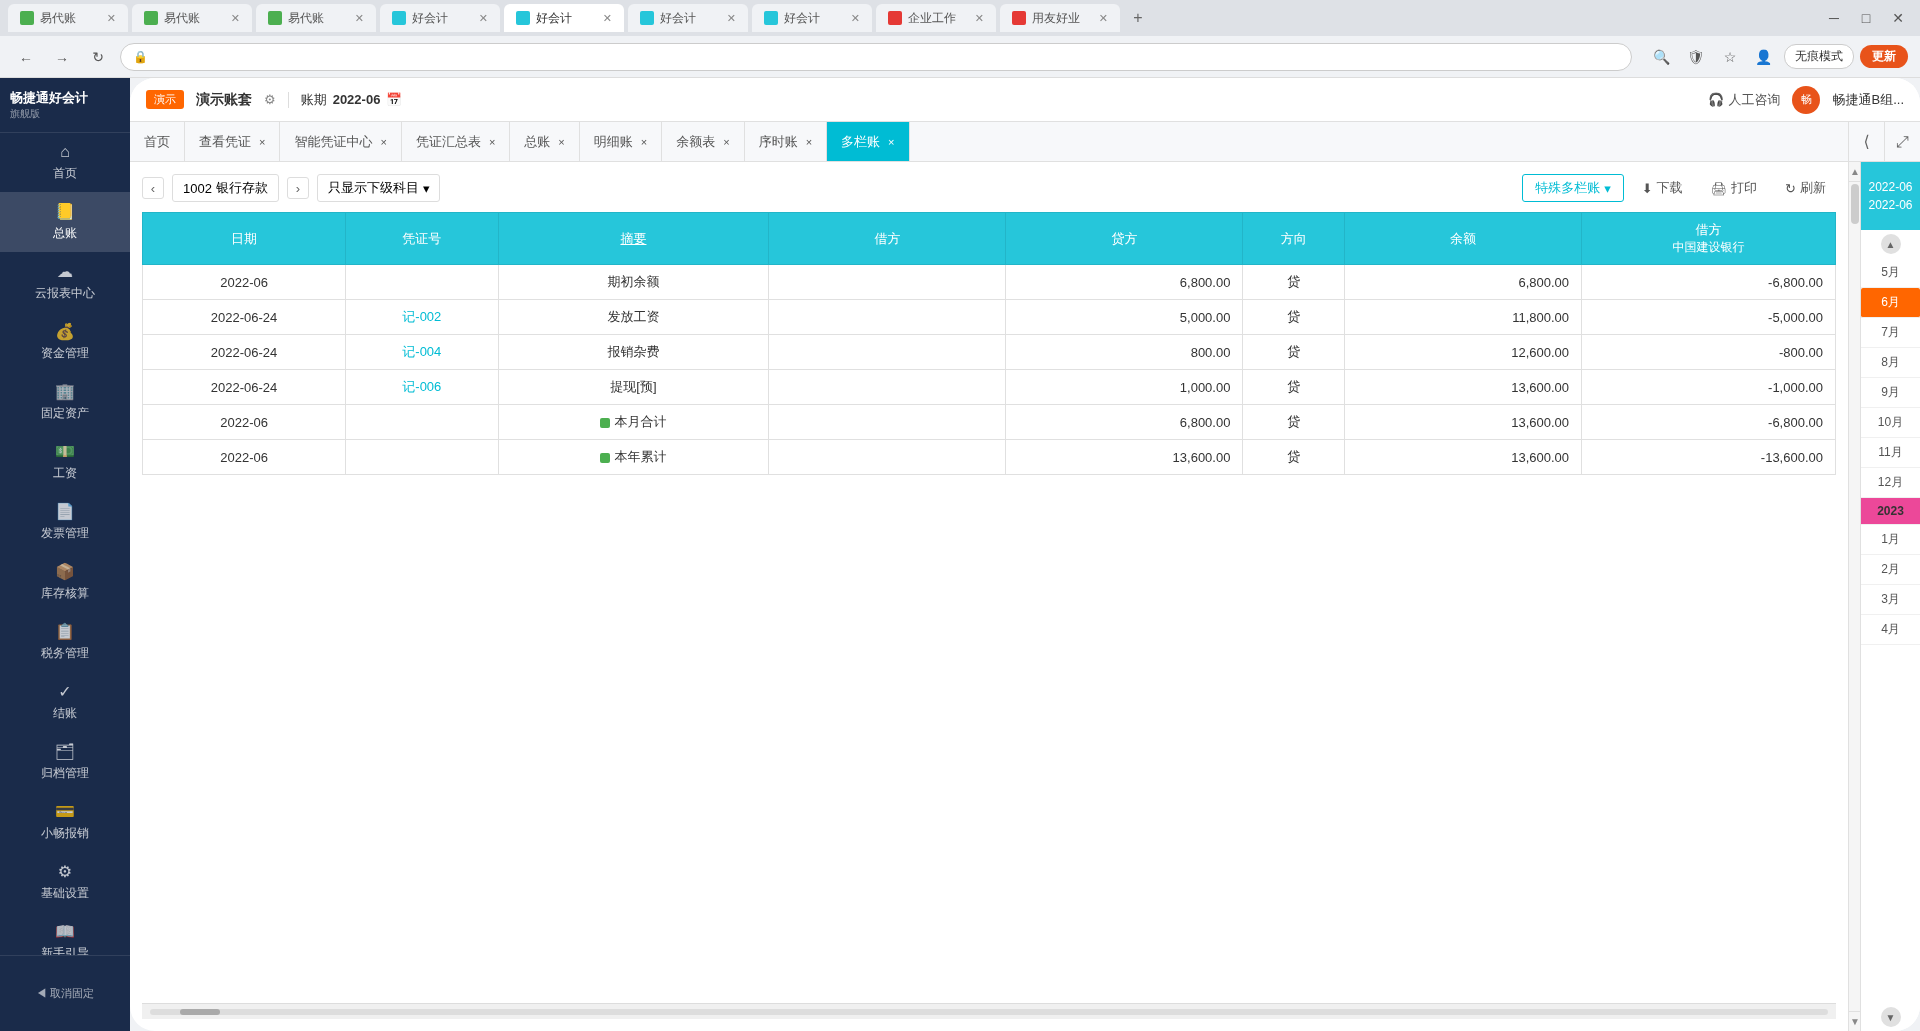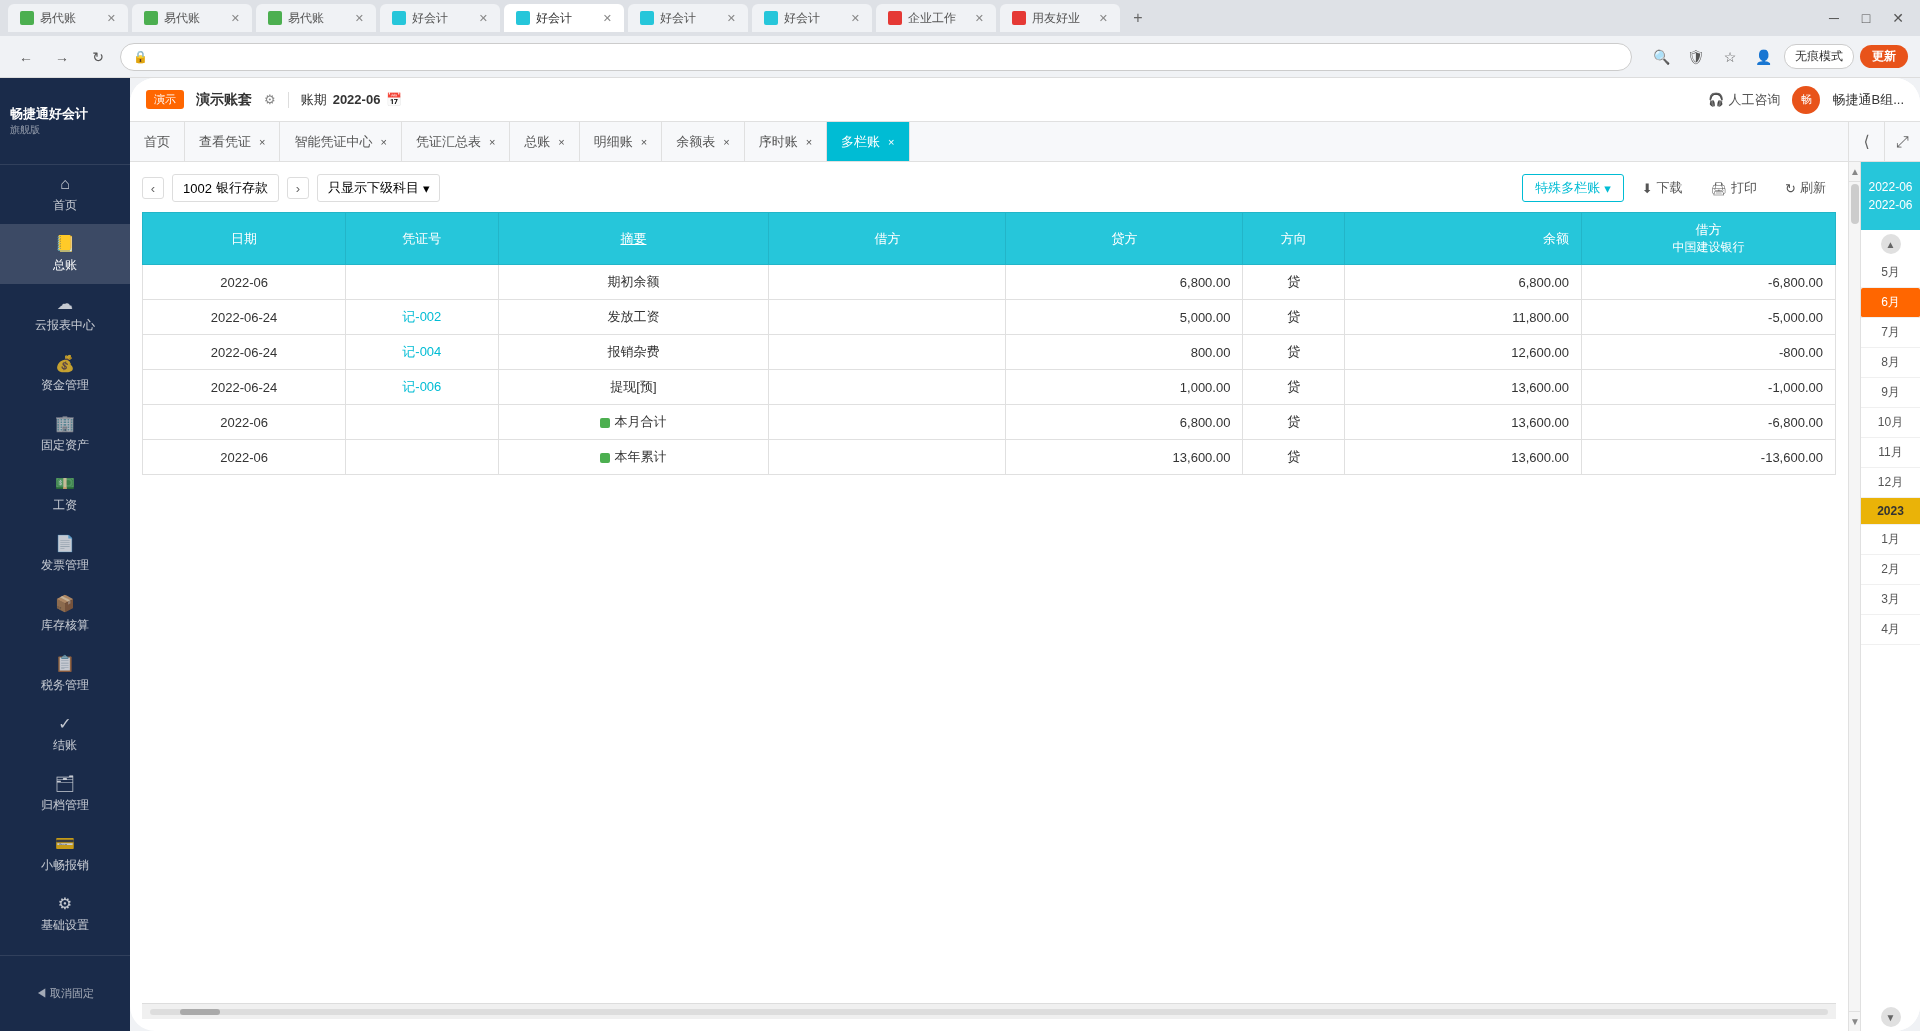--- a/index.html
+++ b/index.html
@@ -20,21 +20,21 @@
     .url-bar { flex: 1; background: #fff; border: 1px solid #ccc; border-radius: 16px; height: 28px; display: flex; align-items: center; padding: 0 12px; font-size: 12px; color: #333; }
     .browser-right-btns { display: flex; align-items: center; gap: 6px; margin-left: 8px; }
     .mode-btn { background: #fff; border: 1px solid #ccc; border-radius: 12px; padding: 3px 10px; font-size: 12px; color: #333; cursor: pointer; }
     .update-btn { background: #e8531a; color: #fff; border-radius: 12px; padding: 3px 12px; font-size: 12px; cursor: pointer; font-weight: bold; }
 
     
     .app-layout { display: flex; height: calc(1031px - 36px - 42px); }
 
     
     .sidebar { width: 130px; background: #1a2b4a; color: #fff; display: flex; flex-direction: column; overflow: hidden; }
-    .sidebar-logo { padding: 27px 10px; border-bottom: 1px solid rgba(255,255,255,0.1); }
+    .sidebar-logo { padding: 11px 10px; border-bottom: 1px solid rgba(255,255,255,0.1); }
     .logo-text { font-size: 13px; font-weight: bold; color: #fff; }
     .logo-sub { font-size: 10px; color: rgba(255,255,255,0.5); }
     .sidebar-nav { flex: 1; overflow-y: auto; }
     .sidebar-item { display: flex; flex-direction: column; align-items: center; padding: 10px 6px; cursor: pointer; color: rgba(255,255,255,0.75); font-size: 12px; gap: 4px; }
     .sidebar-item.active { background: rgba(255,255,255,0.15); color: #fff; }
     .sidebar-icon { font-size: 16px; }
     .sidebar-bottom { padding: 24px 6px; border-top: 1px solid rgba(255,255,255,0.1); }
     .sidebar-unpin { display: flex; align-items: center; justify-content: center; gap: 4px; color: rgba(255,255,255,0.6); font-size: 11px; cursor: pointer; padding: 6px; }
 
     
@@ -78,21 +78,21 @@
     .ledger-table .num-cell { text-align: right; }
     .ledger-table .link-cell { color: #00bcd4; cursor: pointer; text-decoration: none; }
     .green-dot { display: inline-block; width: 10px; height: 10px; background: #4caf50; border-radius: 2px; margin-right: 4px; vertical-align: middle; }
 
     
     .date-panel { width: 60px; background: #fff; border-left: 1px solid #e0e0e0; display: flex; flex-direction: column; overflow: hidden; }
     .date-header { background: #26c6da; color: #fff; text-align: center; padding: 6px 4px; font-size: 12px; height: 68px; display: flex; flex-direction: column; align-items: center; justify-content: center; gap: 4px; }
     .date-scroll { flex: 1; overflow-y: auto; }
     .date-item { text-align: center; padding: 6px 4px; font-size: 12px; color: #555; cursor: pointer; border-bottom: 1px solid #f0f0f0; }
     .date-item.active { background: #ff6600; color: #fff; border-radius: 2px; }
-    .date-item.year-label { background: #eab308; color: #333; font-weight: bold; }
+    .date-item.year-label { background: #ec4899; color: #333; font-weight: bold; }
 
     
     .bottom-bar { height: 16px; background: #f0f0f0; border-top: 1px solid #ddd; display: flex; align-items: center; padding: 0 4px; }
     .h-scrollbar { flex: 1; height: 6px; background: #ddd; border-radius: 3px; margin: 0 4px; }
     .h-scrollbar-thumb { width: 40px; height: 6px; background: #aaa; border-radius: 3px; margin-left: 30px; }
     .content-inner { display: flex; flex: 1; overflow: hidden; }
 
     .scroll-v { width: 12px; background: #f5f5f5; border-left: 1px solid #e0e0e0; }
     .scroll-v-up { width: 12px; height: 20px; display: flex; align-items: center; justify-content: center; cursor: pointer; font-size: 10px; color: #888; border-bottom: 1px solid #e0e0e0; }
     .scroll-v-down { width: 12px; height: 20px; display: flex; align-items: center; justify-content: center; cursor: pointer; font-size: 10px; color: #888; border-top: 1px solid #e0e0e0; margin-top: auto; }
@@ -350,21 +350,21 @@
         <div class="ledger-table-wrap">
           <table class="ledger-table">
             <thead>
               <tr>
                 <th style="width:120px;">日期</th>
                 <th style="width:90px;">凭证号</th>
                 <th style="width:160px;text-decoration:underline;">摘要</th>
                 <th style="width:140px;">借方</th>
                 <th style="width:140px;">贷方</th>
                 <th style="width:60px;">方向</th>
-                <th style="width:140px;text-align:right;">余额</th>
+                <th style="width:140px;">余额</th>
                 <th style="width:150px;">
                   <div>借方</div>
                   <div style="font-size:12px;">中国建设银行</div>
                 </th>
               </tr>
             </thead>
             <tbody>
 
               <tr>
                 <td>2022-06</td>

